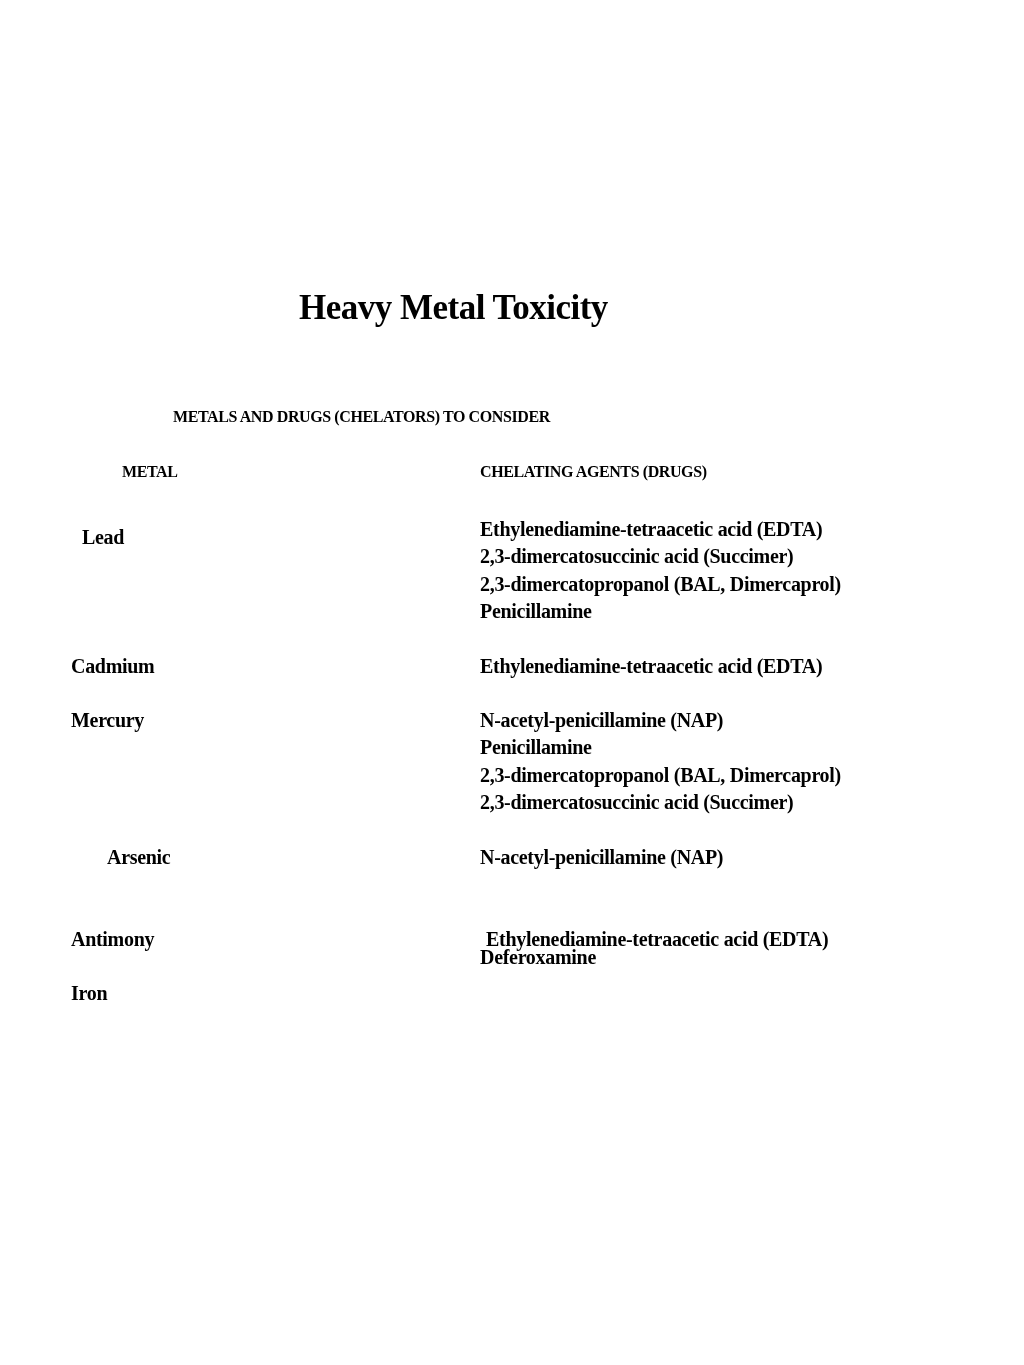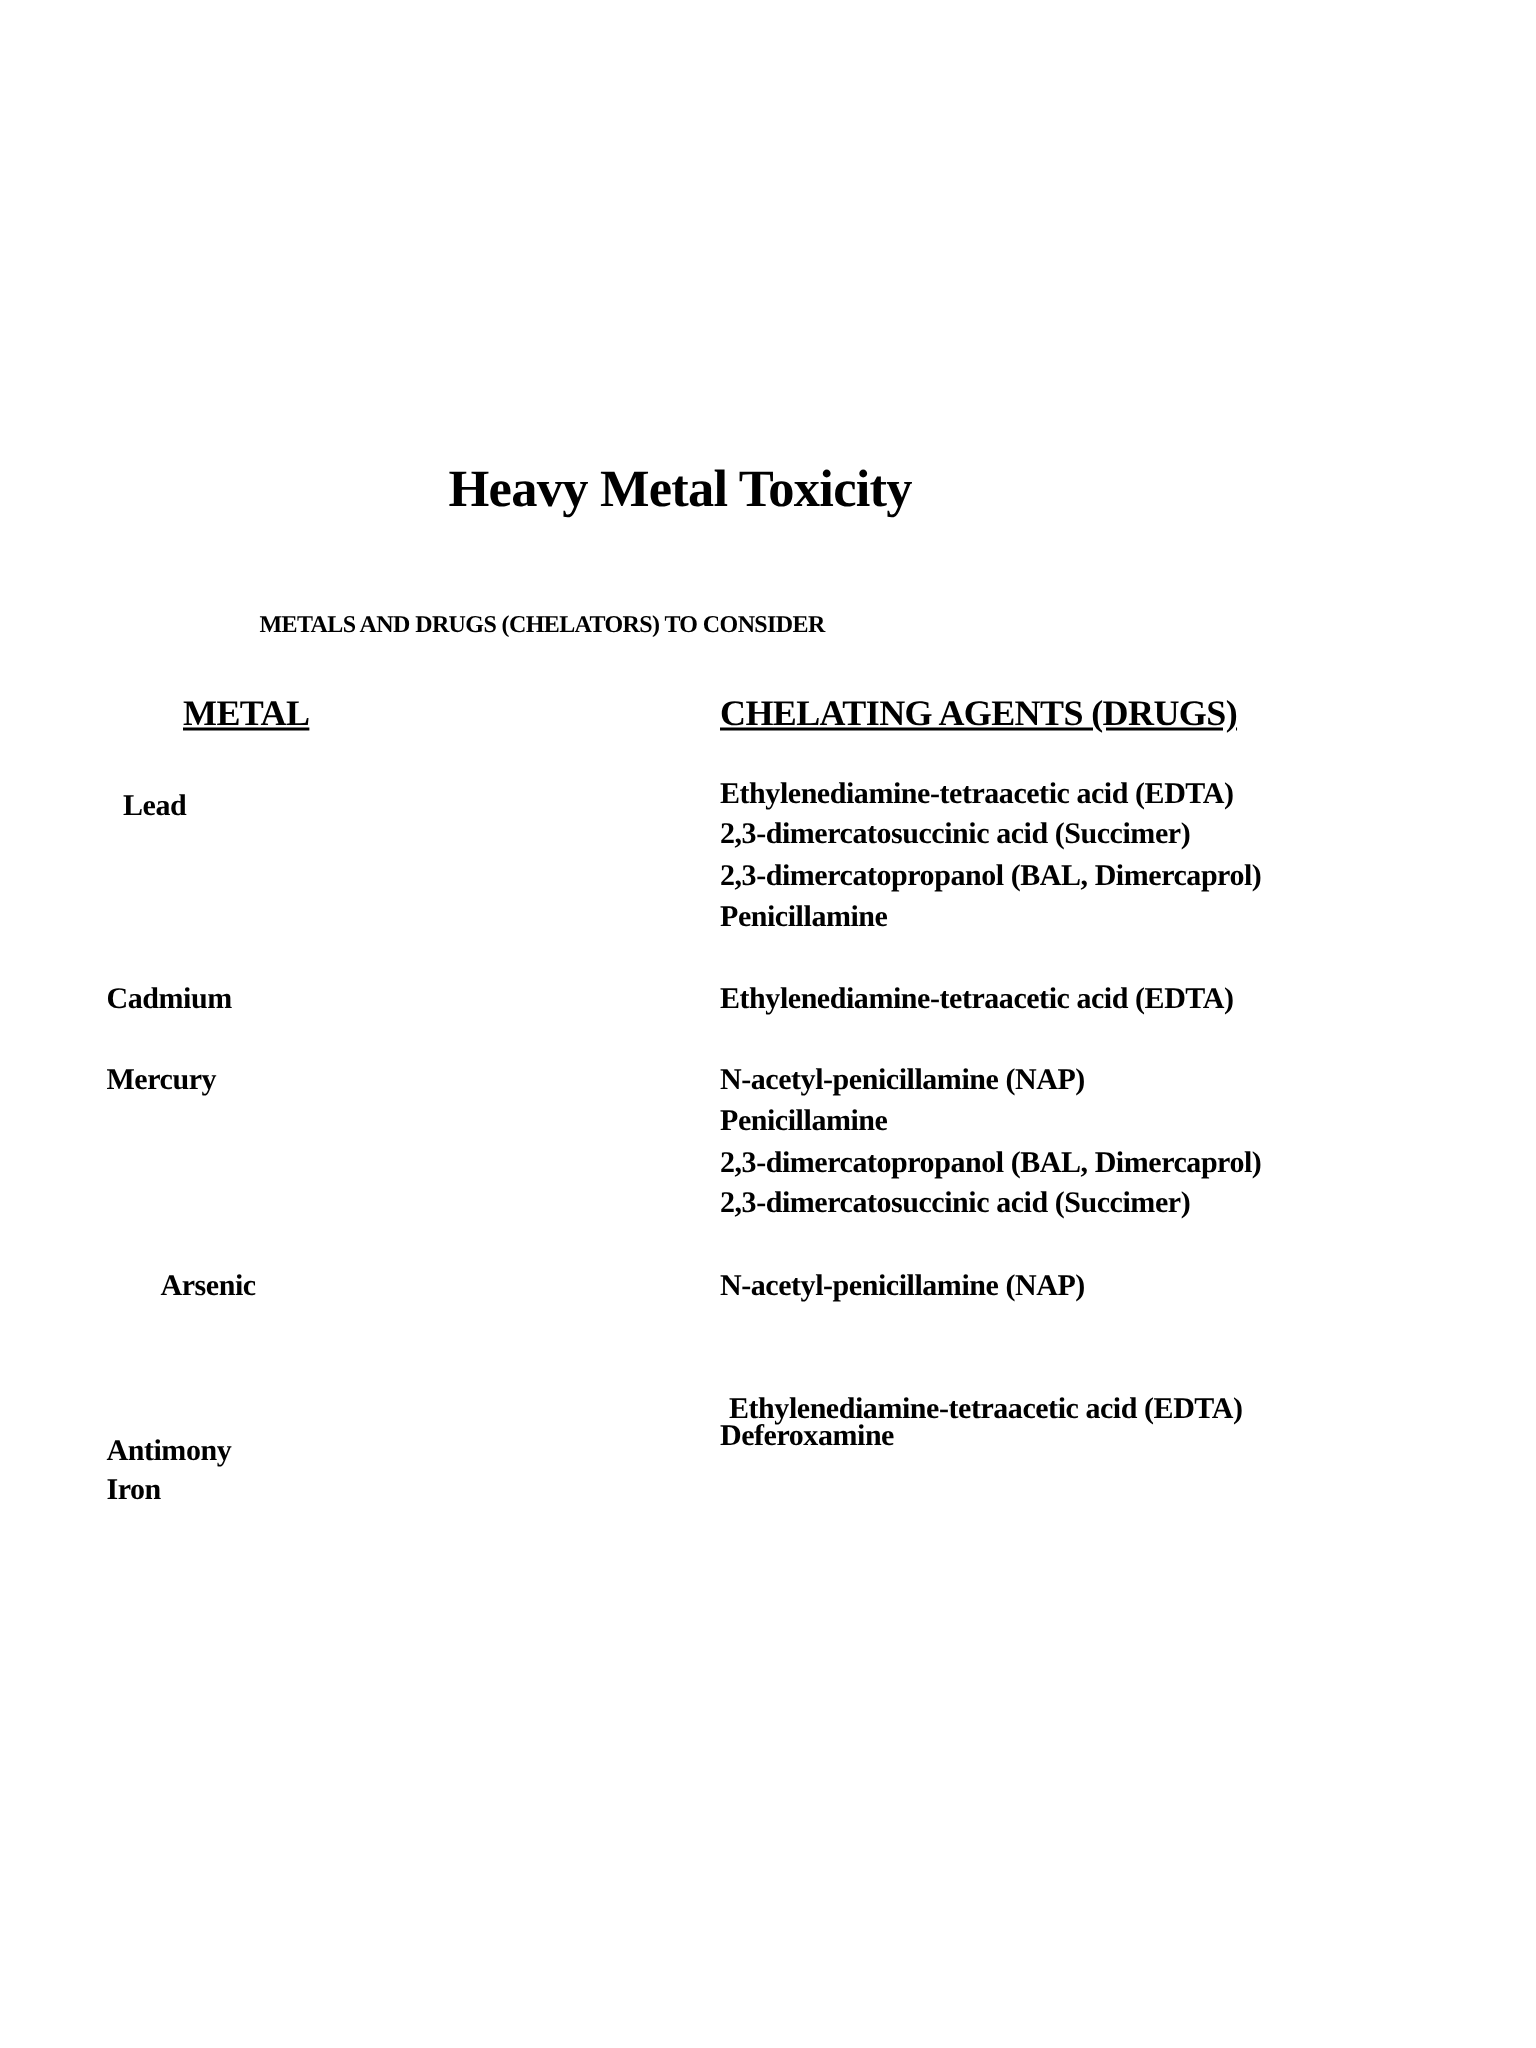--- a/index.html
+++ b/index.html
@@ -1,27 +1,27 @@
 <!DOCTYPE html>
 <html><head>
   <meta charset="utf-8">
   <style>
     html, body { margin: 0; padding: 0; background: #ffffff; }
     body { width: 1024px; height: 1365px; position: relative; overflow: hidden;
            font-family: "Liberation Serif", "DejaVu Serif", serif; color: #000; }
     .abs { position: absolute; white-space: nowrap; font-weight: bold; }
     .title { font-size: 35px; letter-spacing: -0.5px; }
     .subtitle { font-size: 16px; letter-spacing: -0.4px; }
-    .hdr { font-size: 24px; text-decoration: underline; letter-spacing: -0.4px; }
+    .hdr { font-size: 16px; letter-spacing: -0.4px; }
     .cell { font-size: 20px; letter-spacing: -0.3px; line-height: 27.3px; }
   </style>
 </head>
 <body>
 
-<div class="abs title" style="left:299px; top:306px;">Heavy Metal Toxicity</div>
+<div class="abs title" style="left:299px; top:288px;">Heavy Metal Toxicity</div>
 <div class="abs subtitle" style="left:173px; top:408px;">METALS AND  DRUGS (CHELATORS) TO CONSIDER</div>
 
 <div class="abs hdr" style="left:122px; top:463px;">METAL </div>
 <div class="abs hdr" style="left:480px; top:463px;">CHELATING AGENTS (DRUGS)</div>
 
 <div class="abs cell" style="left:82px; top:524px;">Lead</div>
 <div class="abs" style="left:480px; top:516px;">
   <div class="cell">Ethylenediamine-tetraacetic acid (EDTA)</div>
   <div class="cell">2,3-dimercatosuccinic acid (Succimer)</div>
   <div class="cell">2,3-dimercatopropanol (BAL, Dimercaprol)</div>
@@ -39,21 +39,21 @@
   <div class="cell">Penicillamine</div>
   <div class="cell">2,3-dimercatopropanol (BAL, Dimercaprol)</div>
   <div class="cell">2,3-dimercatosuccinic acid (Succimer)</div>
 </div>
 
 <div class="abs cell" style="left:71px; top:844px;margin-left:36px;">Arsenic</div>
 <div class="abs" style="left:480px; top:844px;">
   <div class="cell">N-acetyl-penicillamine (NAP)</div>
 </div>
 
-<div class="abs cell" style="left:71px; top:926px;margin-top:28px;">Antimony</div>
+<div class="abs cell" style="left:71px; top:926px;">Antimony</div>
 <div class="abs" style="left:486px; top:926px;">
   <div class="cell">Ethylenediamine-tetraacetic acid (EDTA)</div>
 </div>
 
 <div class="abs cell" style="left:71px; top:980px;">Iron</div>
 <div class="abs" style="left:480px; top:944px;">
   <div class="cell">Deferoxamine</div>
 </div>
 
 </body></html>

